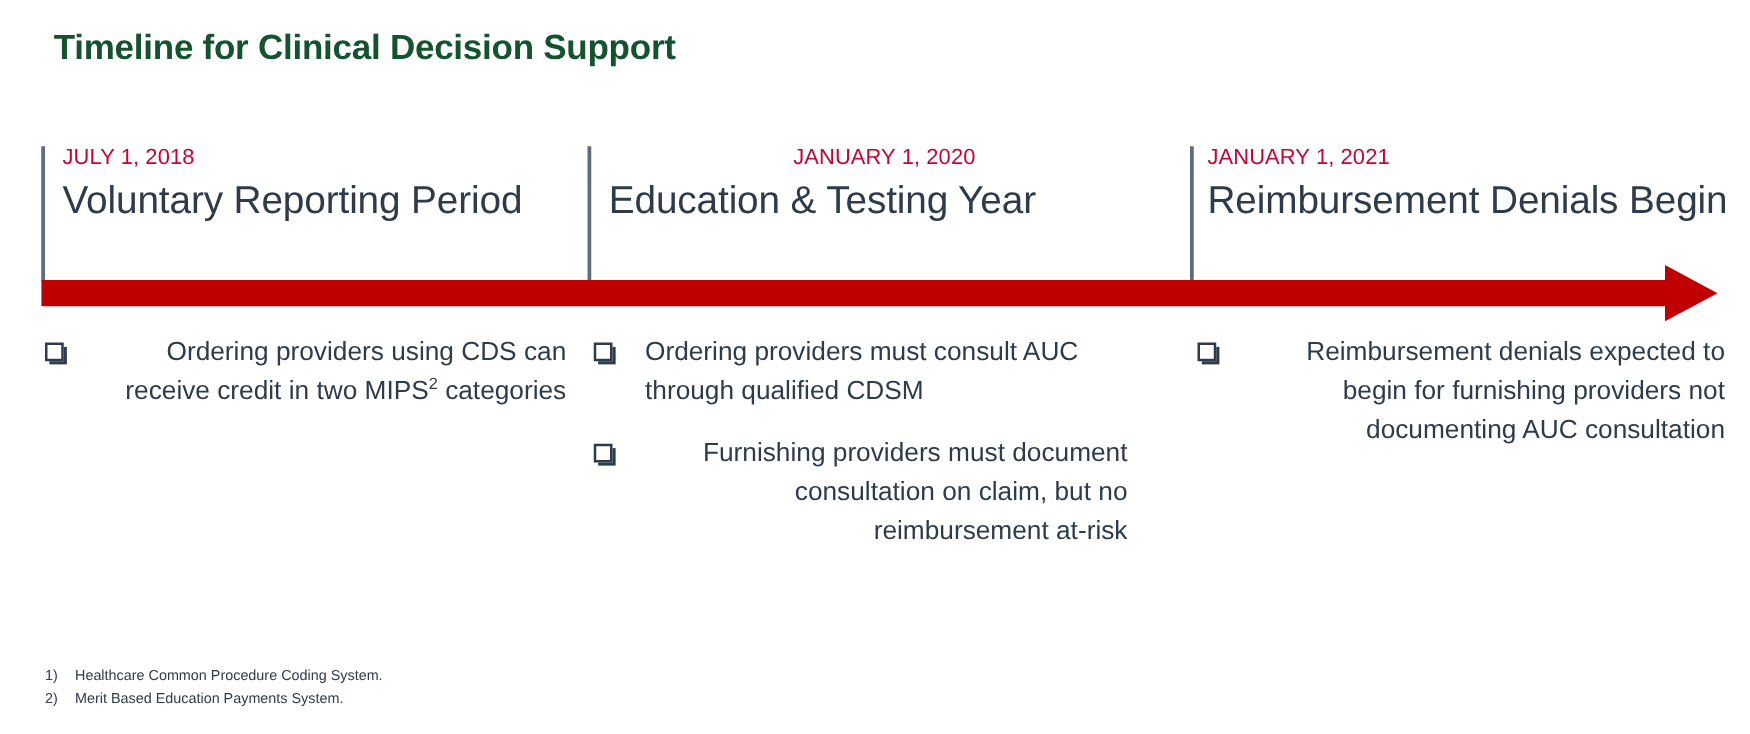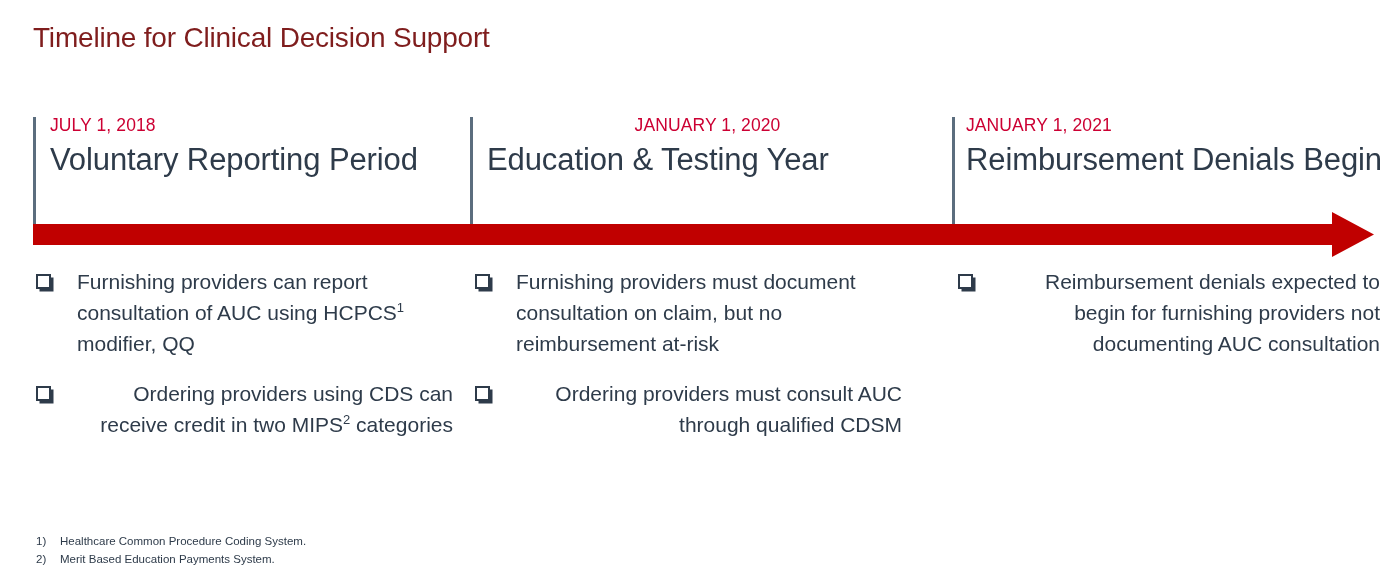--- a/index.html
+++ b/index.html
@@ -18,25 +18,25 @@
   #slide {
     position: relative;
     width: 1400px;
     height: 587px;
     background: #ffffff;
   }
 
   
   .slide-title {
     position: absolute;
-    left: 33px;
+    left: 43px;
     top: 22px;
     font-size: 28px;
-    font-weight: normal;
-    color: #7f1d1d;
+    font-weight: bold;
+    color: #14532d;
     letter-spacing: -0.2px;
     white-space: nowrap;
   }
 
   
   .col-header {
     position: absolute;
     top: 117px;
     height: 108px;
     border-left: 3px solid #5B6D7E;
@@ -148,36 +148,32 @@
 
   <div class="arrow-wrap">
     <svg width="1341" height="50" viewBox="0 0 1341 50">
       <polygon id="arrow-shape" points="0,14 1299,14 1299,2 1341,24.5 1299,47 1299,35 0,35" fill="#C00000"></polygon>
     </svg>
   </div>
 
   <div class="bullet-col c0">
     <div class="bullet-item">
       <span class="bullet-box"></span>
-      <span class="bullet-text"><span>Furnishing providers can report consultation of AUC using HCPCS</span><sup>1</sup><span> modifier, QQ</span></span>
-    </div>
-    <div class="bullet-item">
-      <span class="bullet-box"></span>
       <span class="bullet-text"><span>Ordering providers using CDS can receive credit in two MIPS</span><sup>2</sup><span> categories</span></span>
     </div>
   </div>
 
   <div class="bullet-col c1">
     <div class="bullet-item">
       <span class="bullet-box"></span>
-      <span class="bullet-text"><span>Furnishing providers must document consultation on claim, but no reimbursement at-risk</span><sup></sup><span></span></span>
+      <span class="bullet-text"><span>Ordering providers must consult AUC through qualified CDSM</span><sup></sup><span></span></span>
     </div>
     <div class="bullet-item">
       <span class="bullet-box"></span>
-      <span class="bullet-text"><span>Ordering providers must consult AUC through qualified CDSM</span><sup></sup><span></span></span>
+      <span class="bullet-text"><span>Furnishing providers must document consultation on claim, but no reimbursement at-risk</span><sup></sup><span></span></span>
     </div>
   </div>
 
   <div class="bullet-col c2">
     <div class="bullet-item">
       <span class="bullet-box"></span>
       <span class="bullet-text"><span>Reimbursement denials expected to begin for furnishing providers not documenting AUC consultation</span><sup></sup><span></span></span>
     </div>
   </div>
 

